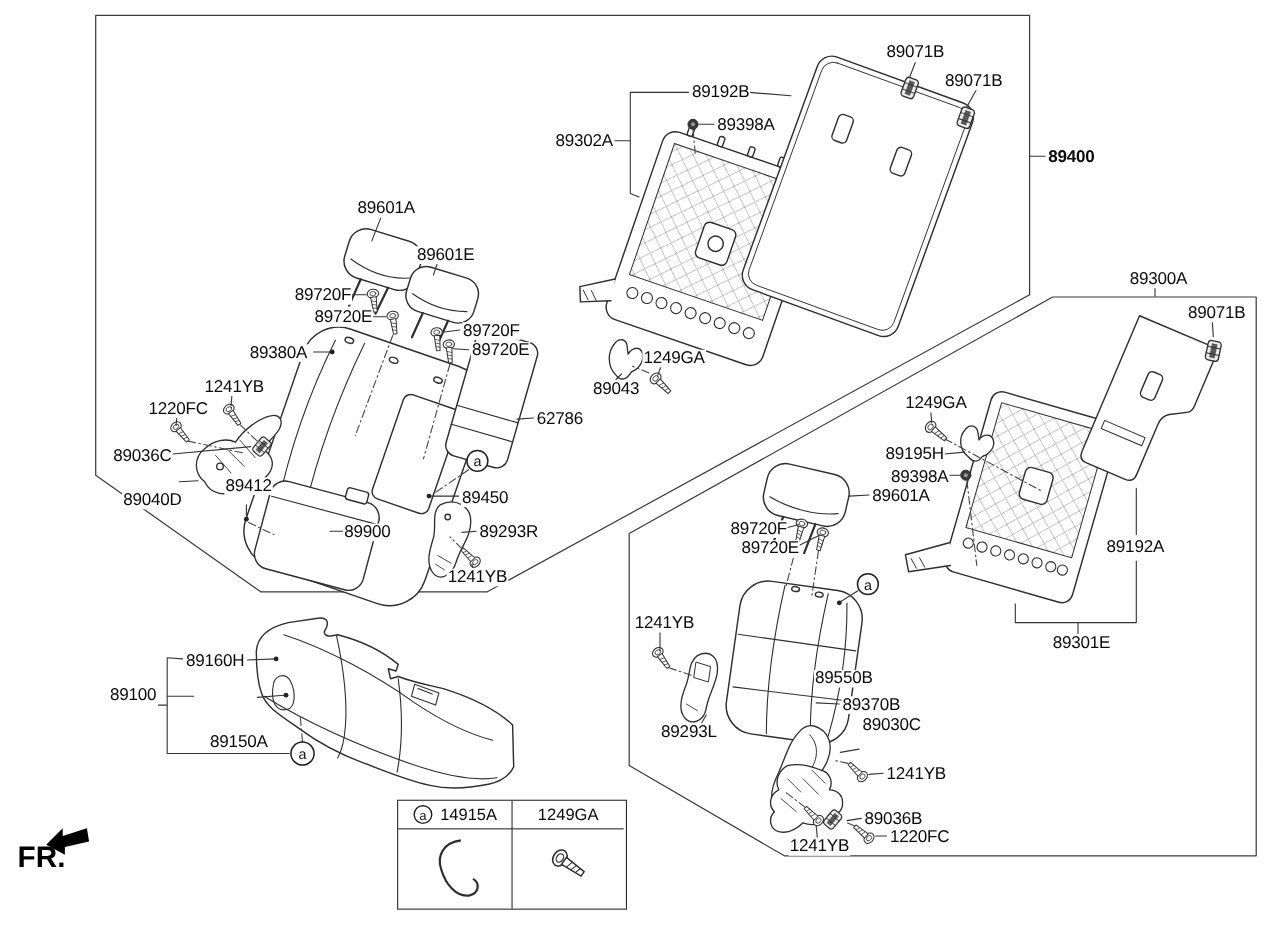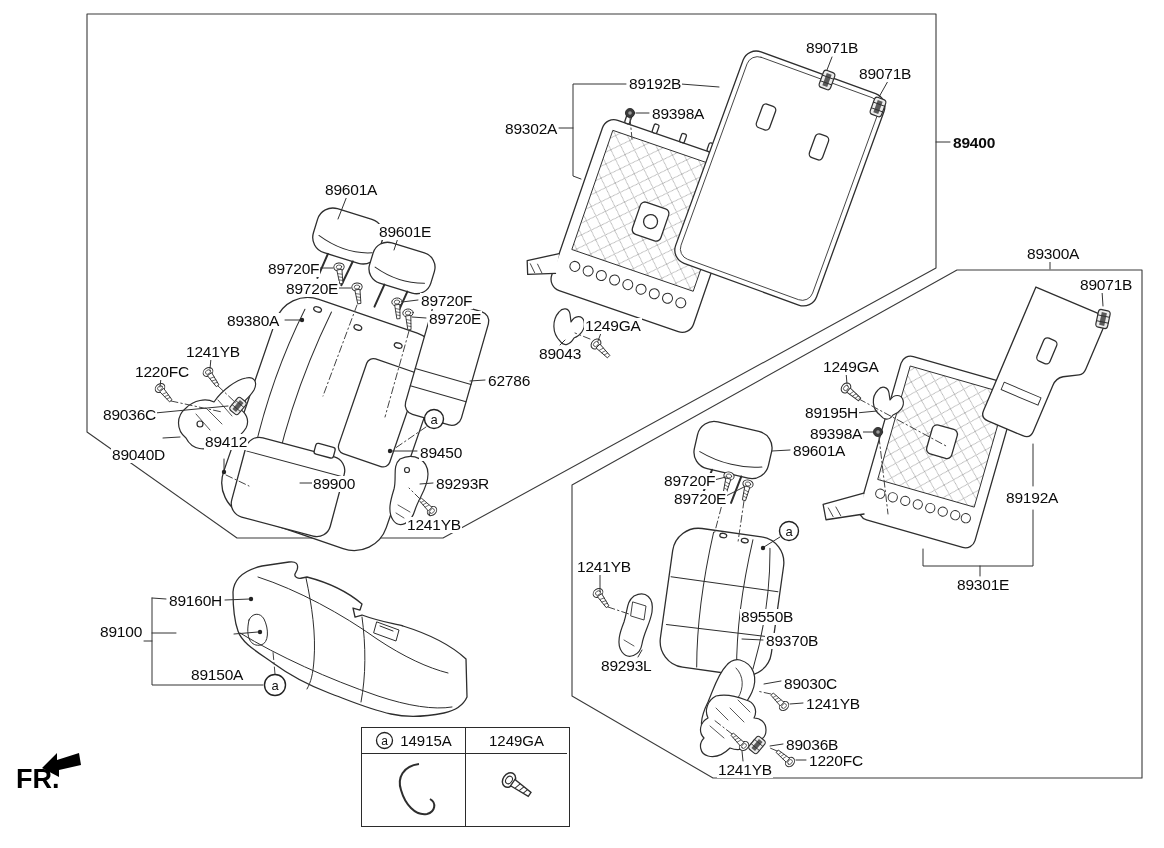--- a/index.html
+++ b/index.html
@@ -379,21 +379,21 @@
       <div class="part-label" style="left: 809px; top: 426px;">89398A</div>
       <div class="part-label" style="left: 792px; top: 443px;">89601A</div>
       <div class="part-label" style="left: 663px; top: 473px;">89720F</div>
       <div class="part-label" style="left: 673px; top: 491px;">89720E</div>
       <div class="part-label" style="left: 1005px; top: 490px;">89192A</div>
       <div class="part-label" style="left: 956px; top: 577px;">89301E</div>
       <div class="part-label" style="left: 576px; top: 559px;">1241YB</div>
       <div class="part-label" style="left: 740px; top: 609px;">89550B</div>
       <div class="part-label" style="left: 765px; top: 633px;">89370B</div>
       <div class="part-label" style="left: 600px; top: 658px;">89293L</div>
-      <div class="part-label" style="left: 783px; top: 676px;">89030C</div>
+      <div class="part-label" style="left: 783px; top: 652px;">89030C</div>
       <div class="part-label" style="left: 805px; top: 696px;">1241YB</div>
       <div class="part-label" style="left: 785px; top: 737px;">89036B</div>
       <div class="part-label" style="left: 808px; top: 753px;">1220FC</div>
       <div class="part-label" style="left: 717px; top: 762px;">1241YB</div>
       <div class="part-label" style="left: 168px; top: 593px;">89160H</div>
       <div class="part-label" style="left: 190px; top: 627px; margin-top: 40px;">89150A</div>
       <div class="part-label" style="left: 99px; top: 610px; margin-top: 14px;">89100</div>
     </div>
 
 <div class="legend" style="left:361px;top:727px;width:207px;height:98px">

